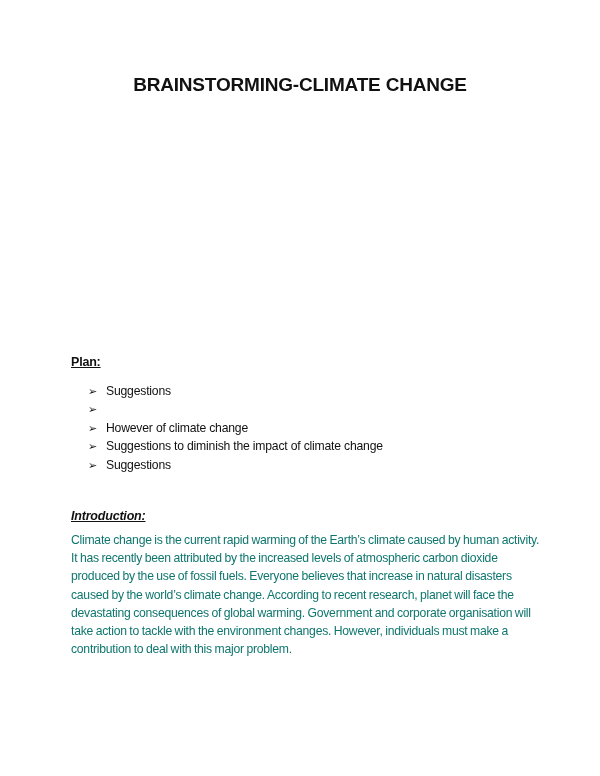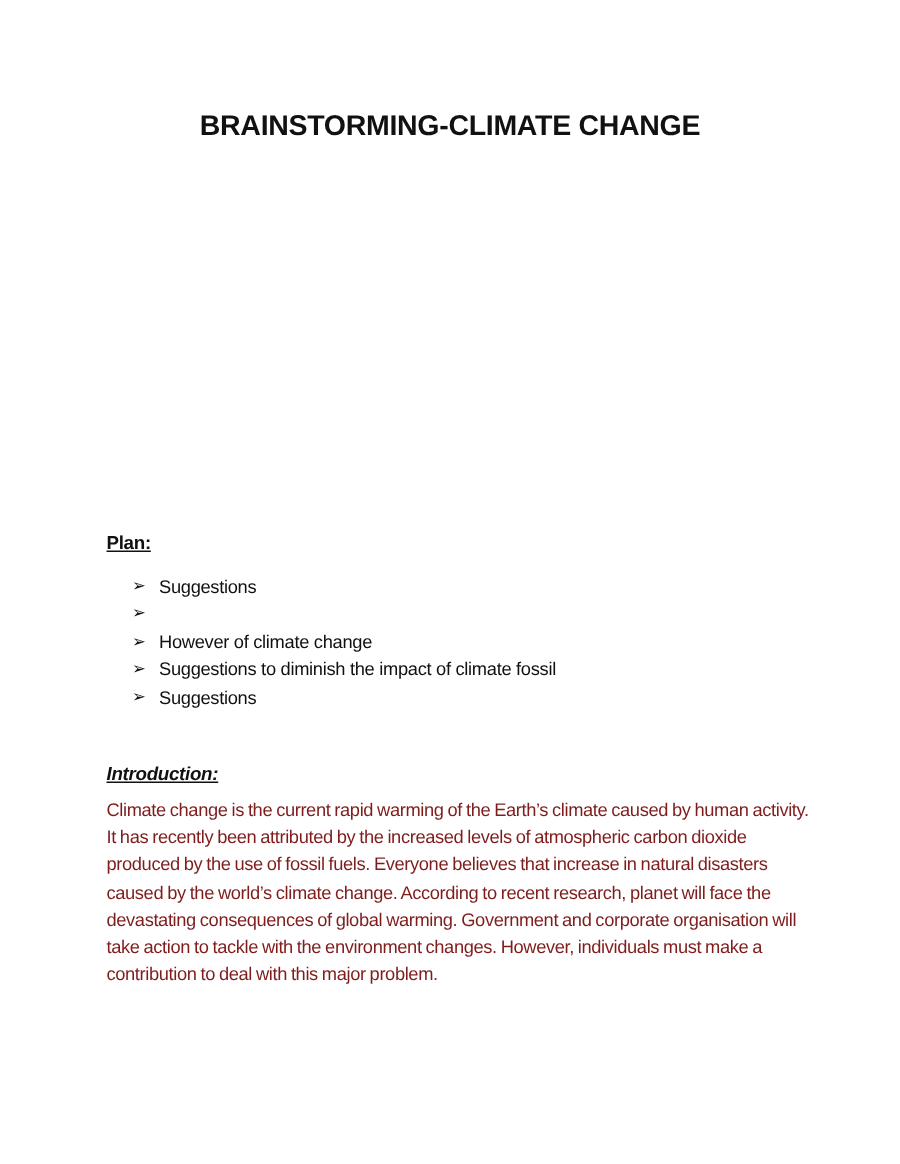--- a/index.html
+++ b/index.html
@@ -71,21 +71,21 @@
     .intro-body {
       position: absolute;
       left: 71px;
       top: 531px;
       width: 470px;
       margin: 0;
       font-size: 12.2px;
       line-height: 18.2px;
       letter-spacing: -0.25px;
       word-spacing: -0.5px;
-      color: #7f1d1d;
+      color: #0f766e;
     }
   </style>
 </head>
 <body>
 
 <div class="page">
   <h1 class="title">BRAINSTORMING-CLIMATE CHANGE</h1>
 
   <p class="heading plan-heading">Plan:</p>
 
@@ -96,21 +96,21 @@
     </li>
     <li>
       <span class="bullet">➢</span>
     </li>
     <li>
       <span class="bullet">➢</span>
       <span>However of climate change</span>
     </li>
     <li>
       <span class="bullet">➢</span>
-      <span>Suggestions to diminish the impact of climate fossil</span>
+      <span>Suggestions to diminish the impact of climate change</span>
     </li>
     <li>
       <span class="bullet">➢</span>
       <span>Suggestions</span>
     </li>
   </ul>
 
   <p class="heading intro-heading">Introduction:</p>
 
   <p class="intro-body">Climate change is the current rapid warming of the Earth’s climate caused by human activity. It has recently been attributed by the increased levels of atmospheric carbon dioxide produced by the use of fossil fuels. Everyone believes that increase in natural disasters caused by the world’s climate change. According to recent research, planet will face the devastating consequences of global warming. Government and corporate organisation will take action to tackle with the environment changes. However, individuals must make a contribution to deal with this major problem.</p>

